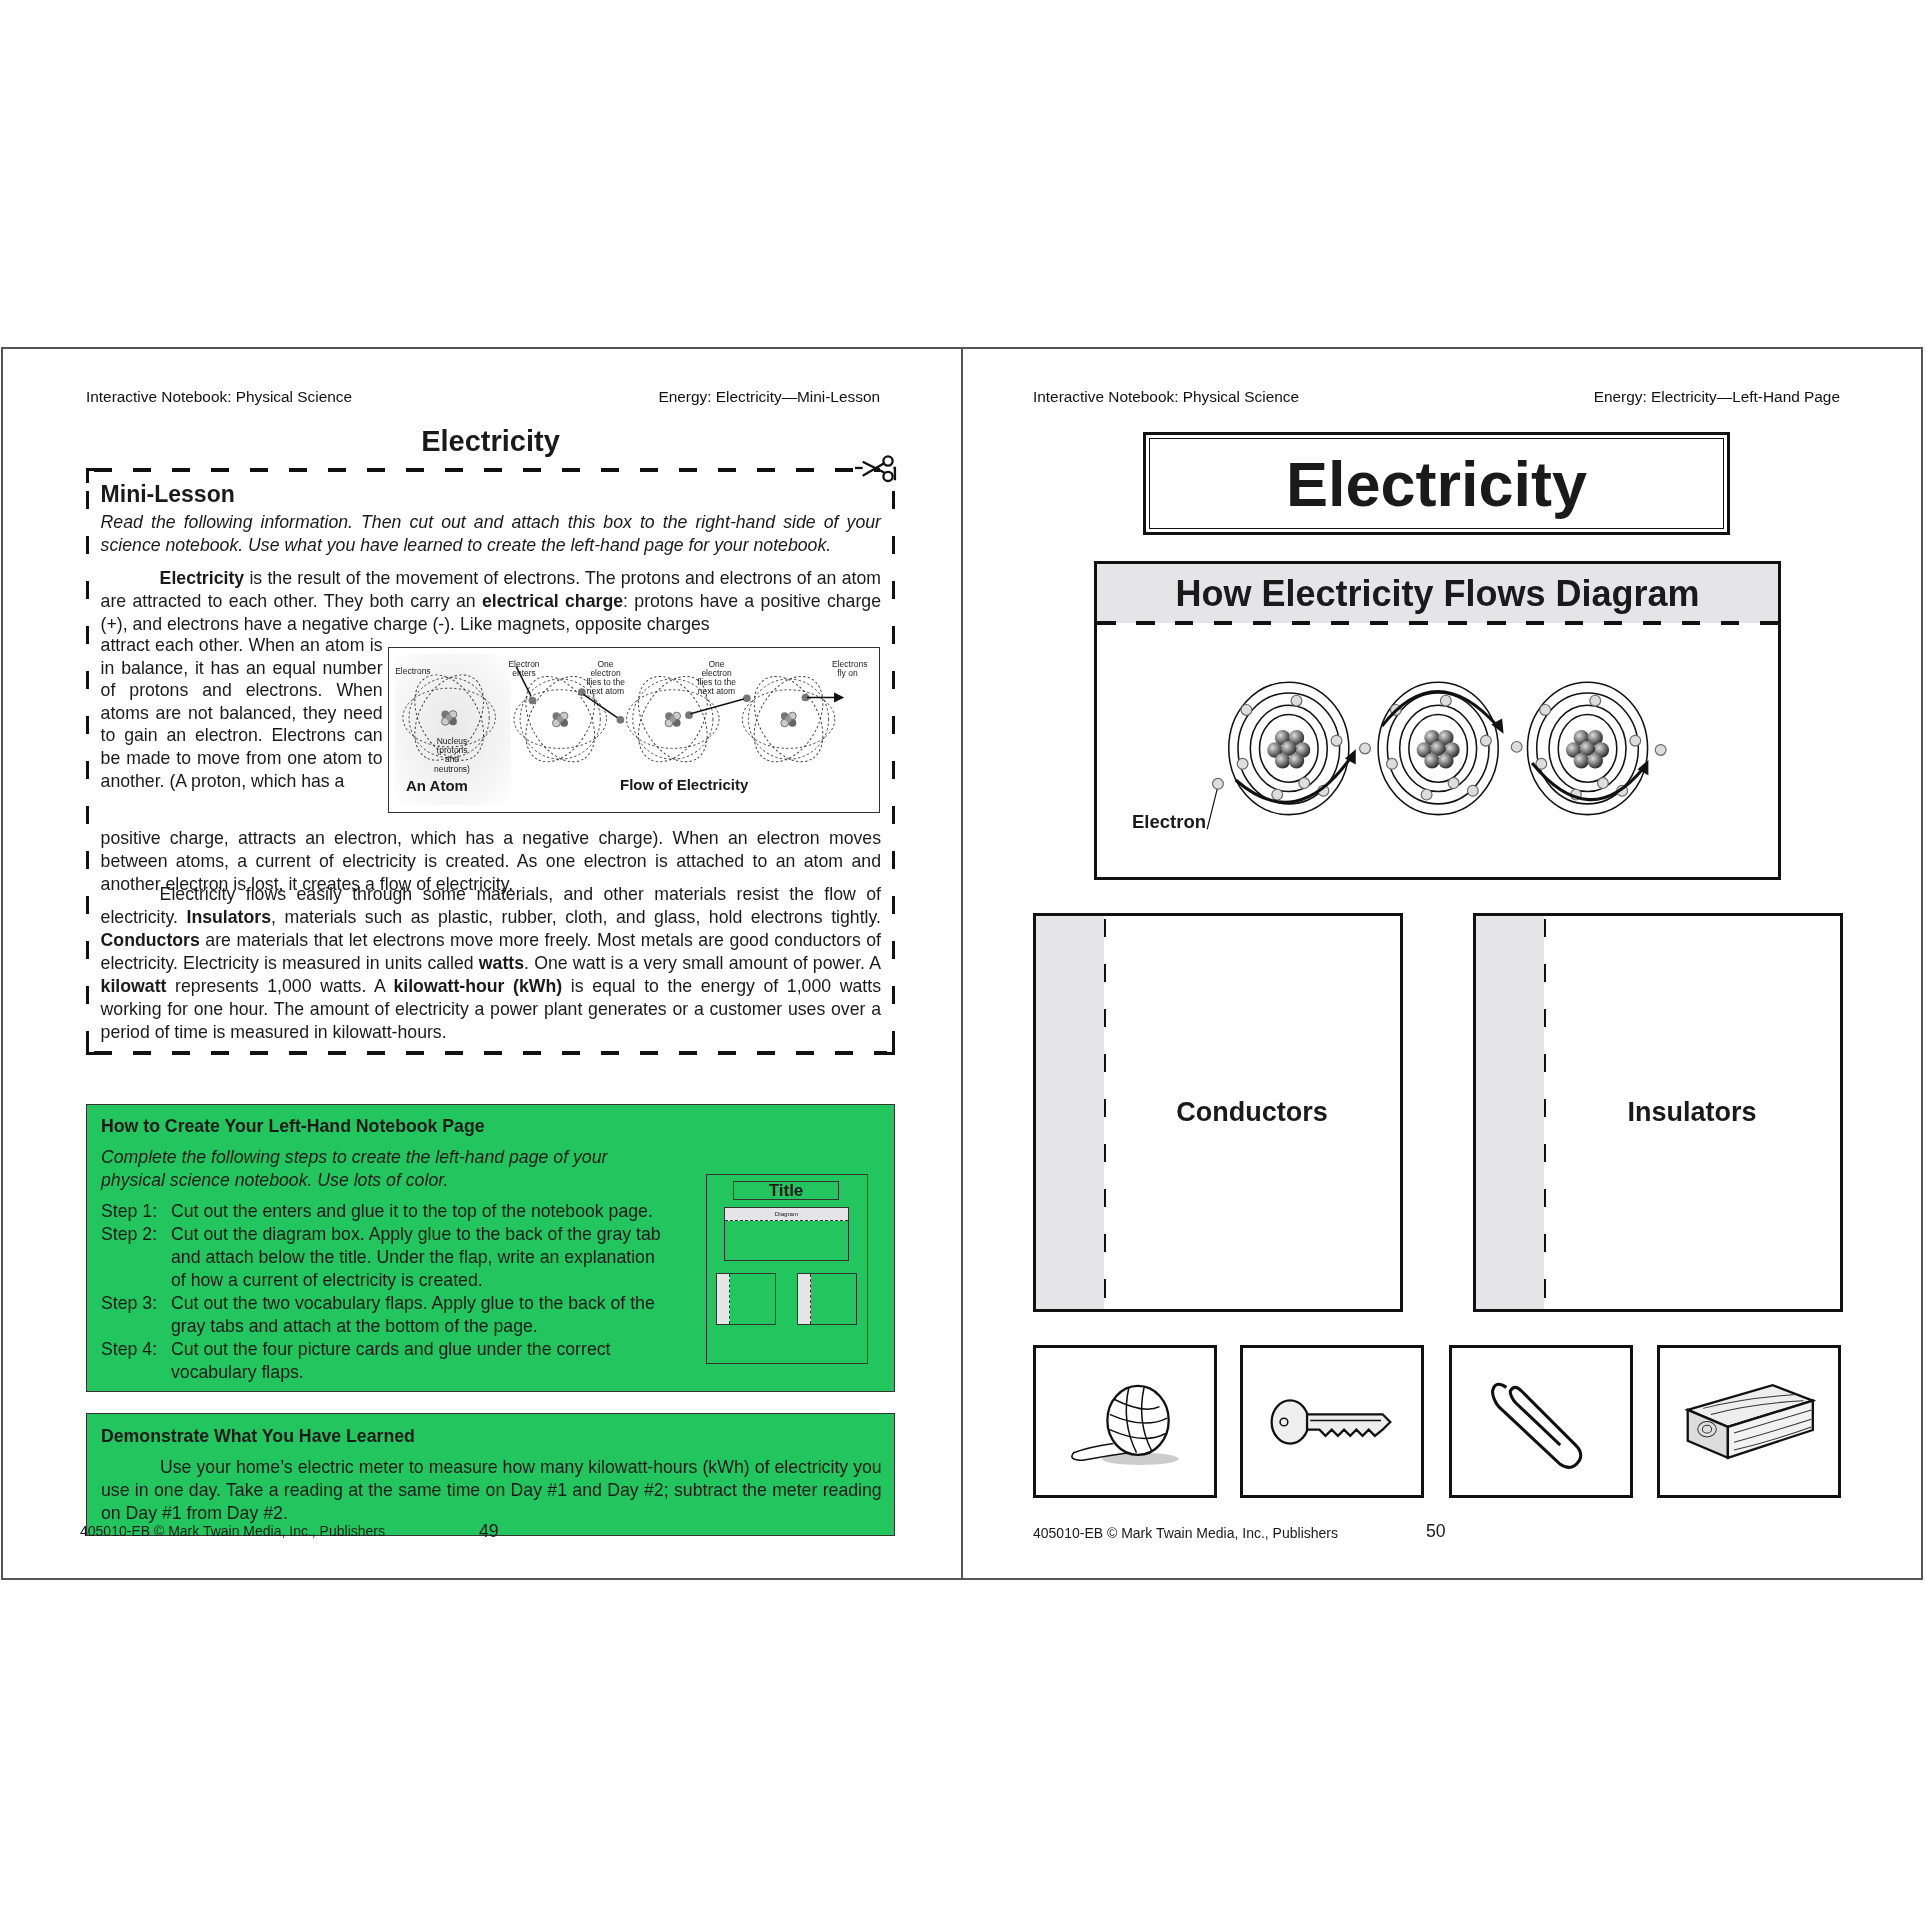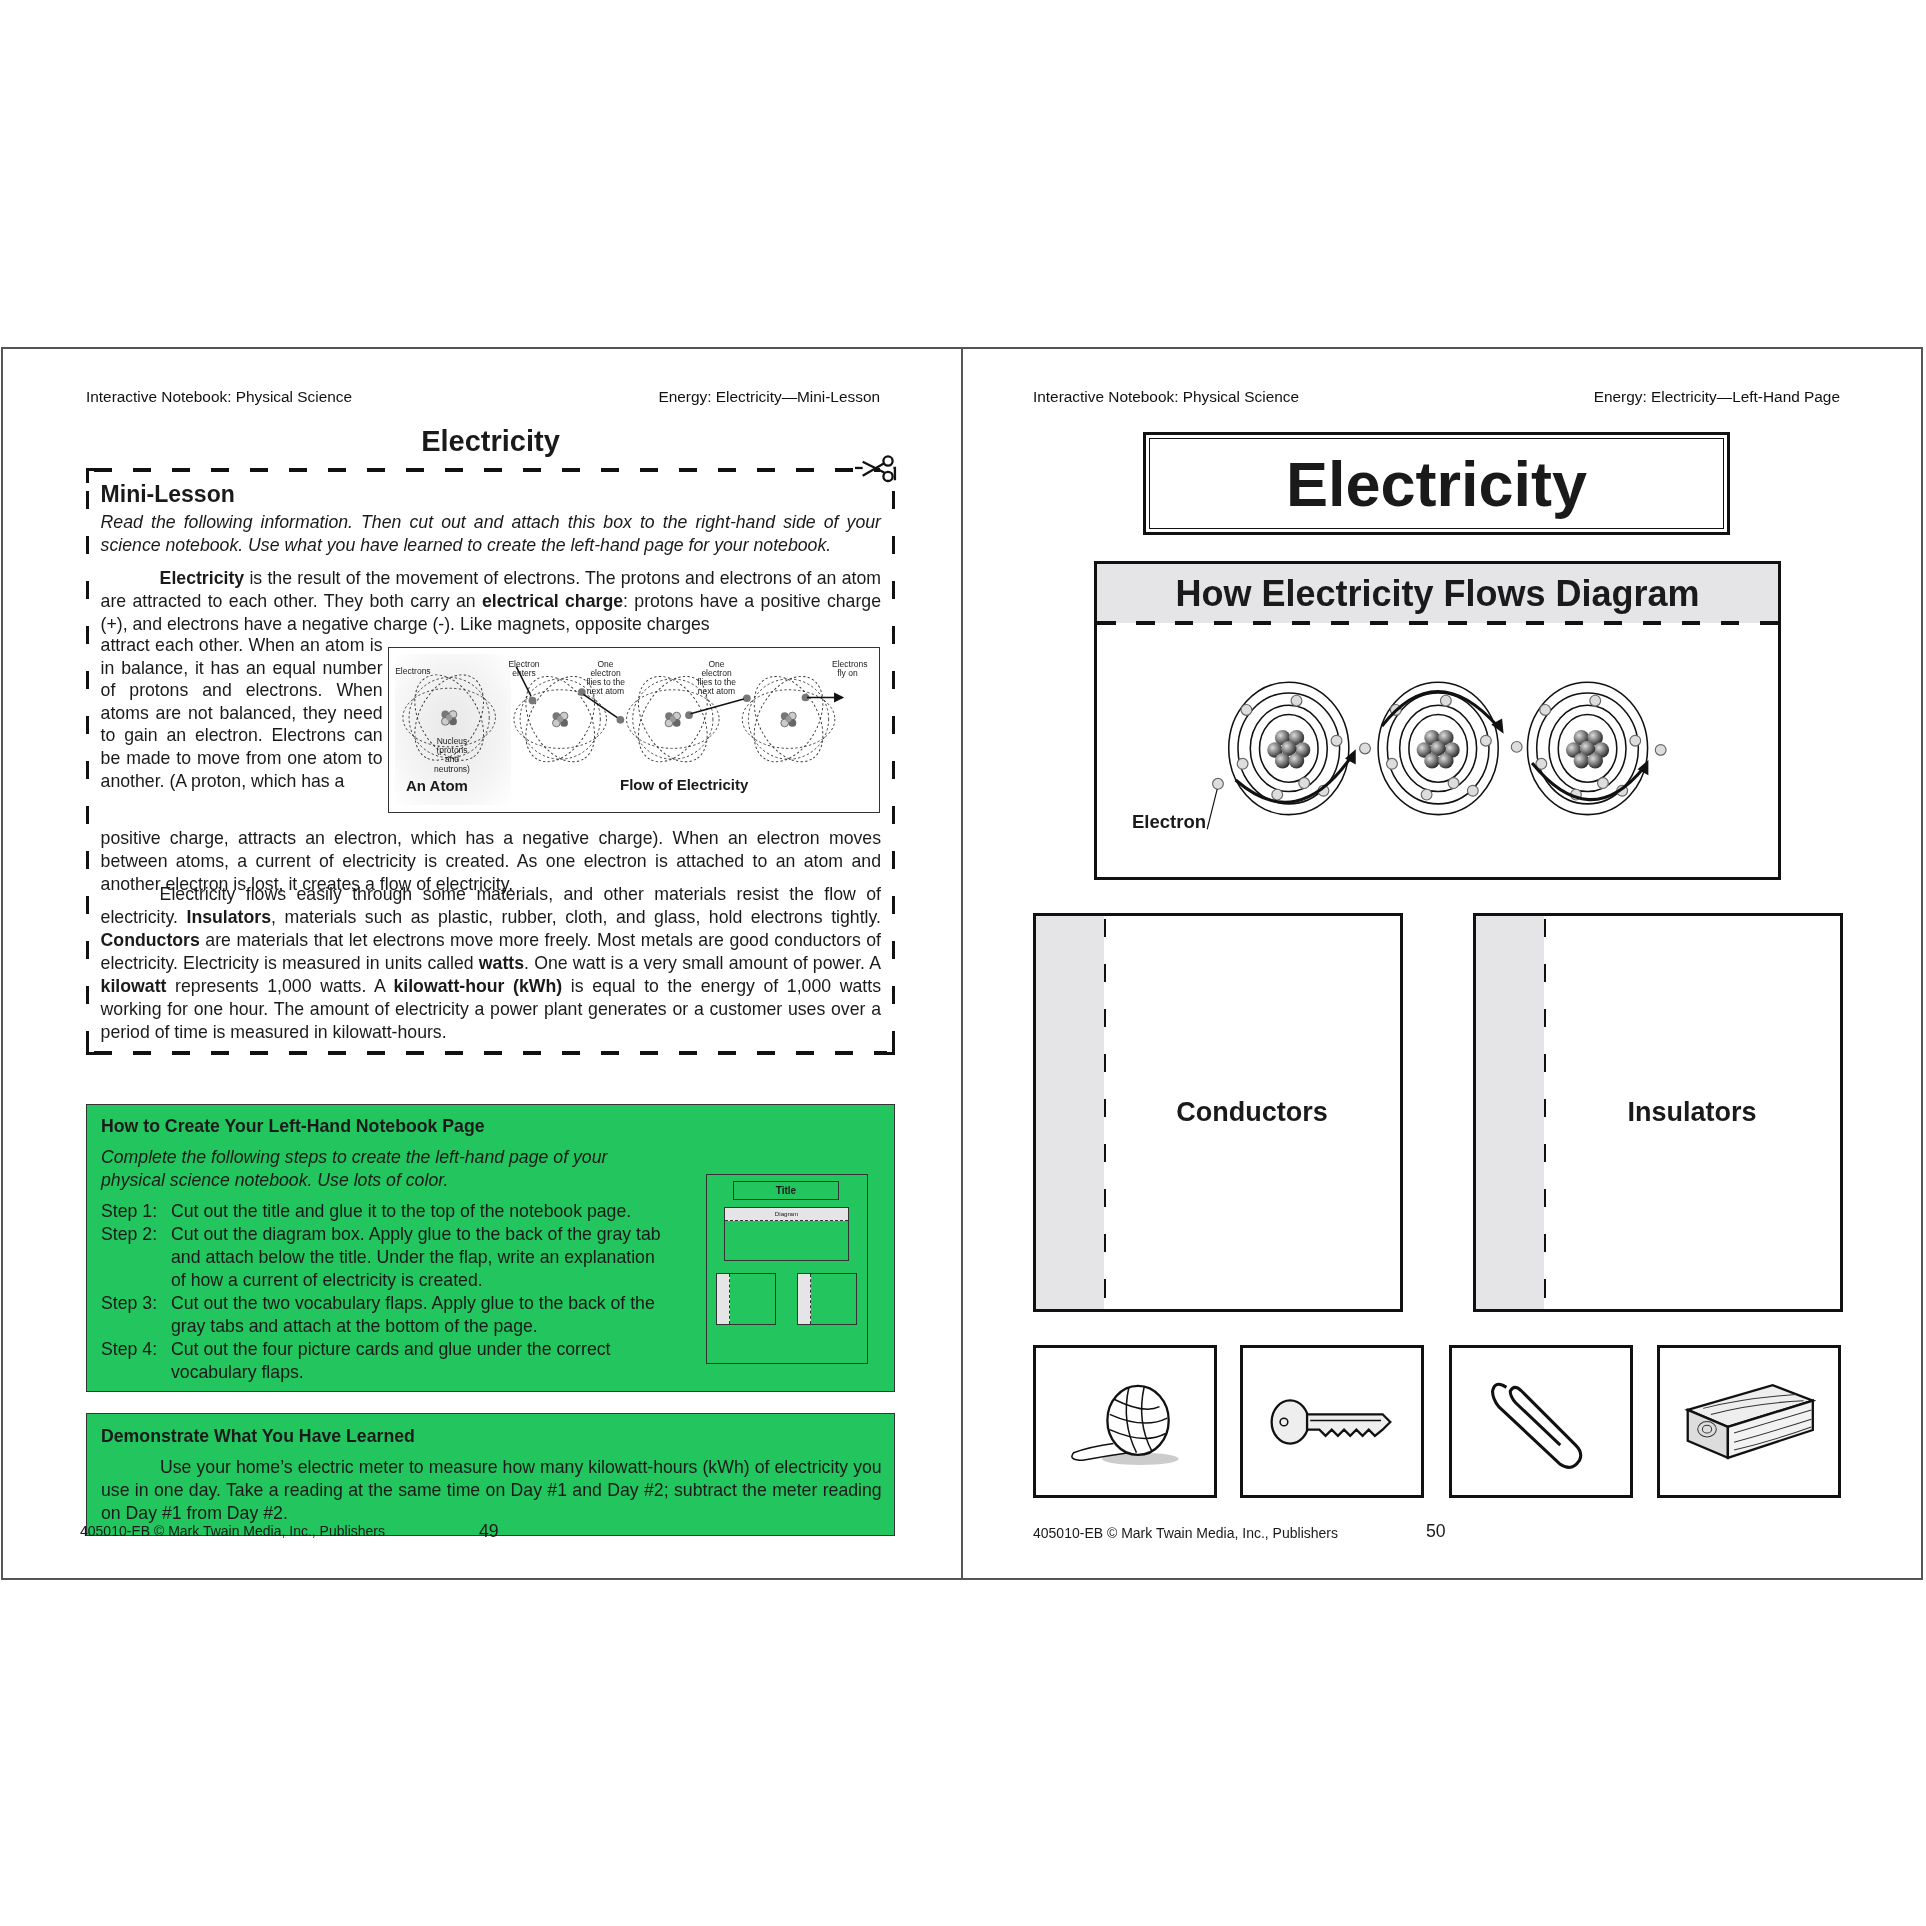--- a/index.html
+++ b/index.html
@@ -137,38 +137,38 @@
     <div class="cap" style="left:17px;top:129px;">An Atom</div>
     <div class="cap" style="left:231px;top:128px;">Flow of Electricity</div>
   </div>
 
   <div class="box" style="left:86px;top:1080px;width:809px;height:288px;">
     <h3 class="abs" style="left:14px;top:10.8px;">How to Create Your Left-Hand Notebook Page</h3>
     <div class="abs body-text it" style="left:14px;top:41px;width:539px;text-align:left;">Complete the following steps to create the left-hand page of your physical science notebook. Use lots of color.</div>
     <div class="abs" style="left:14px;top:95px;width:563px;">
       <div class="step">
           <span class="n">Step 1:</span>
-          <span>Cut out the title and glue it to the top of the notebook page.</span>
+          <span>Cut out the enters and glue it to the top of the notebook page.</span>
         </div>
       <div class="step">
           <span class="n">Step 2:</span>
           <span>Cut out the diagram box. Apply glue to the back of the gray tab and attach below the title. Under the flap, write an explanation of how a current of electricity is created.</span>
         </div>
       <div class="step">
           <span class="n">Step 3:</span>
           <span>Cut out the two vocabulary flaps. Apply glue to the back of the gray tabs and attach at the bottom of the page.</span>
         </div>
       <div class="step">
           <span class="n">Step 4:</span>
           <span>Cut out the four picture cards and glue under the correct vocabulary flaps.</span>
         </div>
     </div>
 
     <div class="abs" style="left:619px;top:69px;width:162px;height:190px;border:1.5px solid #333;box-sizing:border-box;">
-      <div class="abs" style="left:26px;top:6.2px;width:106px;height:19px;border:1.2px solid #333;box-sizing:border-box;font-size:10px;font-weight:bold;text-align:center;line-height:17px;">Title</div>
+      <div class="abs" style="left:26px;top:6.2px;width:106px;height:19px;border:1.2px solid #333;box-sizing:border-box;font-size:17px;font-weight:bold;text-align:center;line-height:17px;">Title</div>
       <div class="abs" style="left:17px;top:32px;width:125px;height:54px;border:1.2px solid #333;box-sizing:border-box;">
         <div style="height:12.3px;background:#e5e5e8;border-bottom:1.2px dashed #333;font-size:6.2px;text-align:center;line-height:12.3px;">Diagram</div>
       </div>
       <div class="abs" style="left:9.2px;top:98px;width:60px;height:52px;border:1.2px solid #333;box-sizing:border-box;">
           <div style="width:12.3px;height:100%;background:#e5e5e8;border-right:1.2px dashed #333;"></div>
         </div>
       <div class="abs" style="left:90px;top:98px;width:60px;height:52px;border:1.2px solid #333;box-sizing:border-box;">
           <div style="width:12.3px;height:100%;background:#e5e5e8;border-right:1.2px dashed #333;"></div>
         </div>
     </div>

